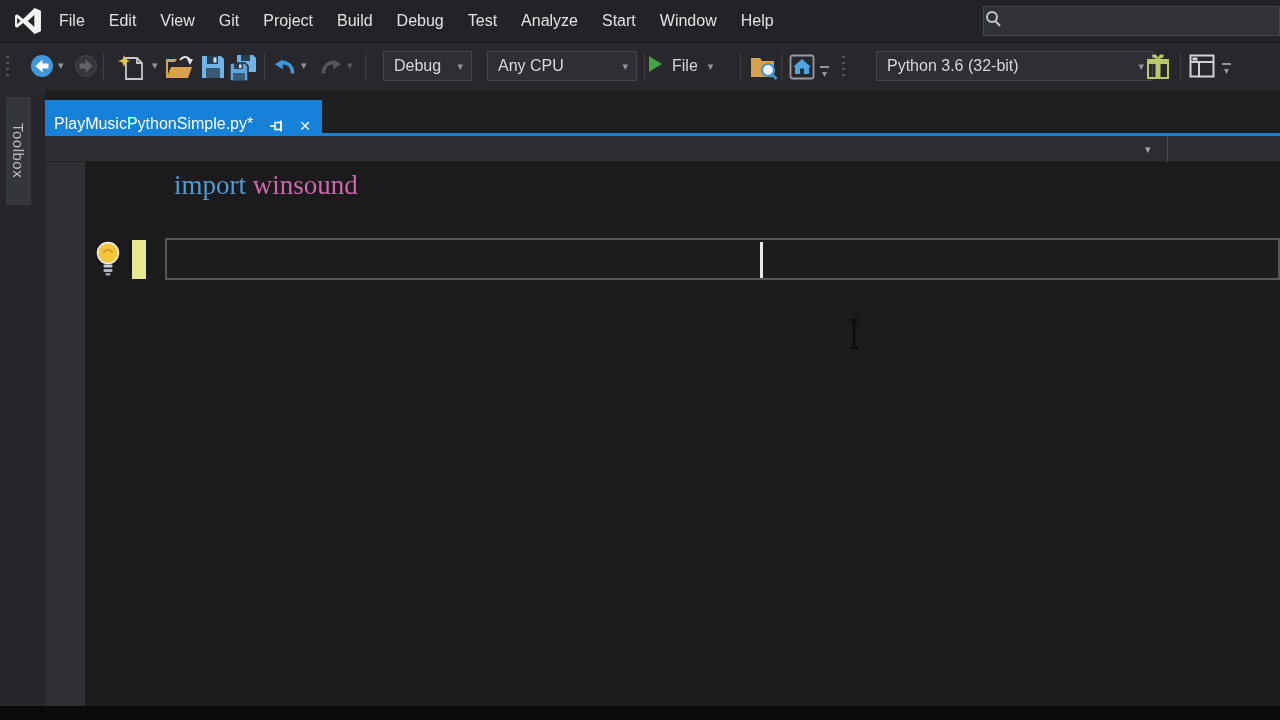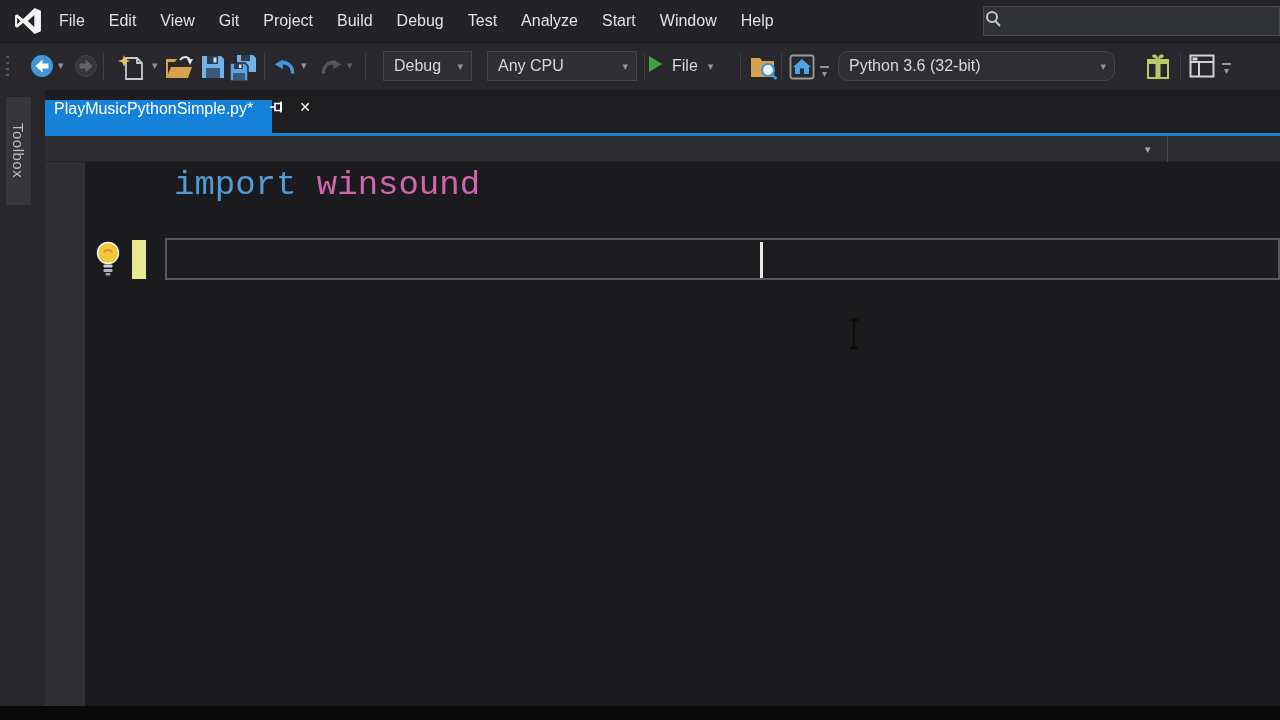--- a/index.html
+++ b/index.html
@@ -35,43 +35,43 @@
   .combo { position:absolute; top:8px; height:30px; background:#2e2e33; border:1px solid #45464c;
            display:flex; align-items:center; }
   .combo .combo-label { color:#d8d8da; font-size:16px; padding-left:10px; flex:1; }
   .combo .combo-caret { color:#94959a; font-size:11px; padding-right:8px; }
   #start-group { position:absolute; left:648px; top:8px; height:30px; display:flex; align-items:center; }
   #start-label { color:#d8d8da; font-size:16px; margin-left:9px; }
   #start-caret { color:#94959a; font-size:11px; margin-left:10px; }
 
   
   #tabstrip { position:absolute; left:45px; top:90px; width:1235px; height:43px; background:#1e1e21; }
-  #tab-active { position:absolute; left:0; top:10px; width:227px; height:33px; background:#1581d8;
-                display:flex; align-items:flex-start; color:#ffffff; }
+  #tab-active { position:absolute; left:0; top:10px; width:277px; height:33px; background:#1581d8;
+                display:flex; align-items:flex-end; color:#ffffff; }
   #tab-title { font-size:16px; padding-left:9px; white-space:nowrap; }
   #tab-pin { margin-left:16px; display:flex; }
   #tab-close { margin-left:14px; font-size:14px; color:#ffffff; line-height:14px; }
   #tab-underline { position:absolute; left:45px; top:133px; width:1235px; height:3px; background:#1581d8; }
 
   
   #navbar { position:absolute; left:45px; top:136px; width:1235px; height:26px; background:#2d2d31;
             border-bottom:1px solid #242428; }
   #navbar-caret { position:absolute; left:1100px; top:7px; color:#a8a9ae; font-size:11px; }
   #navbar-sep { position:absolute; left:1122px; top:0; width:1px; height:26px; background:#47484c; }
 
   
   #leftrail { position:absolute; left:0; top:90px; width:45px; height:616px; background:#27272b; }
   #toolbox-tab { position:absolute; left:6px; top:7px; width:25px; height:108px; background:#35363a;
                  display:flex; align-items:center; justify-content:center; }
   #toolbox-label { writing-mode:vertical-rl; color:#bebec2; font-size:15px; letter-spacing:0.5px; }
 
   
   #editor { position:absolute; left:45px; top:162px; width:1235px; height:544px; background:#1b1b1d; }
   #editor-margin { position:absolute; left:0; top:0; width:40px; height:544px; background:#2f2f33; }
-  .code-line { position:absolute; font-family:Liberation Mono, monospace; font-size:34px;
+  .code-line { position:absolute; font-family:Liberation Serif, serif; font-size:27px;
                line-height:36px; white-space:pre; }
   #code-line-1 { left:129px; top:5px; }
   #line-highlight { position:absolute; left:120px; top:76px; width:1115px; height:42px;
                     border:2px solid #56585c; background:#1c1c1f; }
   #code-line-3 { left:129px; top:79px; }
   .kw  { color:#509cd6; }
   .mod { color:#d066ac; }
   .pln { color:#d8d8d8; }
   .fn  { color:#eaeaea; }
   .str { color:#db8e6f; }
@@ -230,21 +230,21 @@
       <rect x="1.5" y="1.5" width="23" height="23" rx="2" fill="none" stroke="#9a9b9f" stroke-width="1.8"></rect>
       <polygon points="13,5 22,13 20,13 20,20 6,20 6,13 4,13" fill="#4fa3e0"></polygon>
       <rect x="11" y="14.5" width="4" height="5.5" fill="#1e2e3c"></rect>
     </svg>
   </div>
   <span class="ocaret" style="left:820px; top:23px;">
     <i class="obar"></i><span>▾</span>
   </span>
   <div class="grip" style="left:841px;"></div>
 
-  <div class="combo" style="left:838px; width:277px;border-radius:10px;">
+  <div class="combo" style="left:876px; width:277px;">
     <span class="combo-label">Python 3.6 (32-bit)</span>
     <span class="combo-caret">▾</span>
   </div>
 
   <div class="tb" style="left:1146px;">
     <svg width="24" height="26" viewBox="0 0 24 26">
       <rect x="2" y="9" width="20" height="15" fill="none" stroke="#b9c96a" stroke-width="2"></rect>
       <rect x="9.5" y="9" width="5" height="15" fill="#b9c96a"></rect>
       <rect x="1" y="5" width="22" height="5" fill="#b9c96a"></rect>
       <path d="M12 5 C 7 5, 4 1, 8 0.5 C 11 0.2, 12 3, 12 5 C 12 3, 13 0.2, 16 0.5 C 20 1, 17 5, 12 5 Z" fill="#b9c96a"></path>

